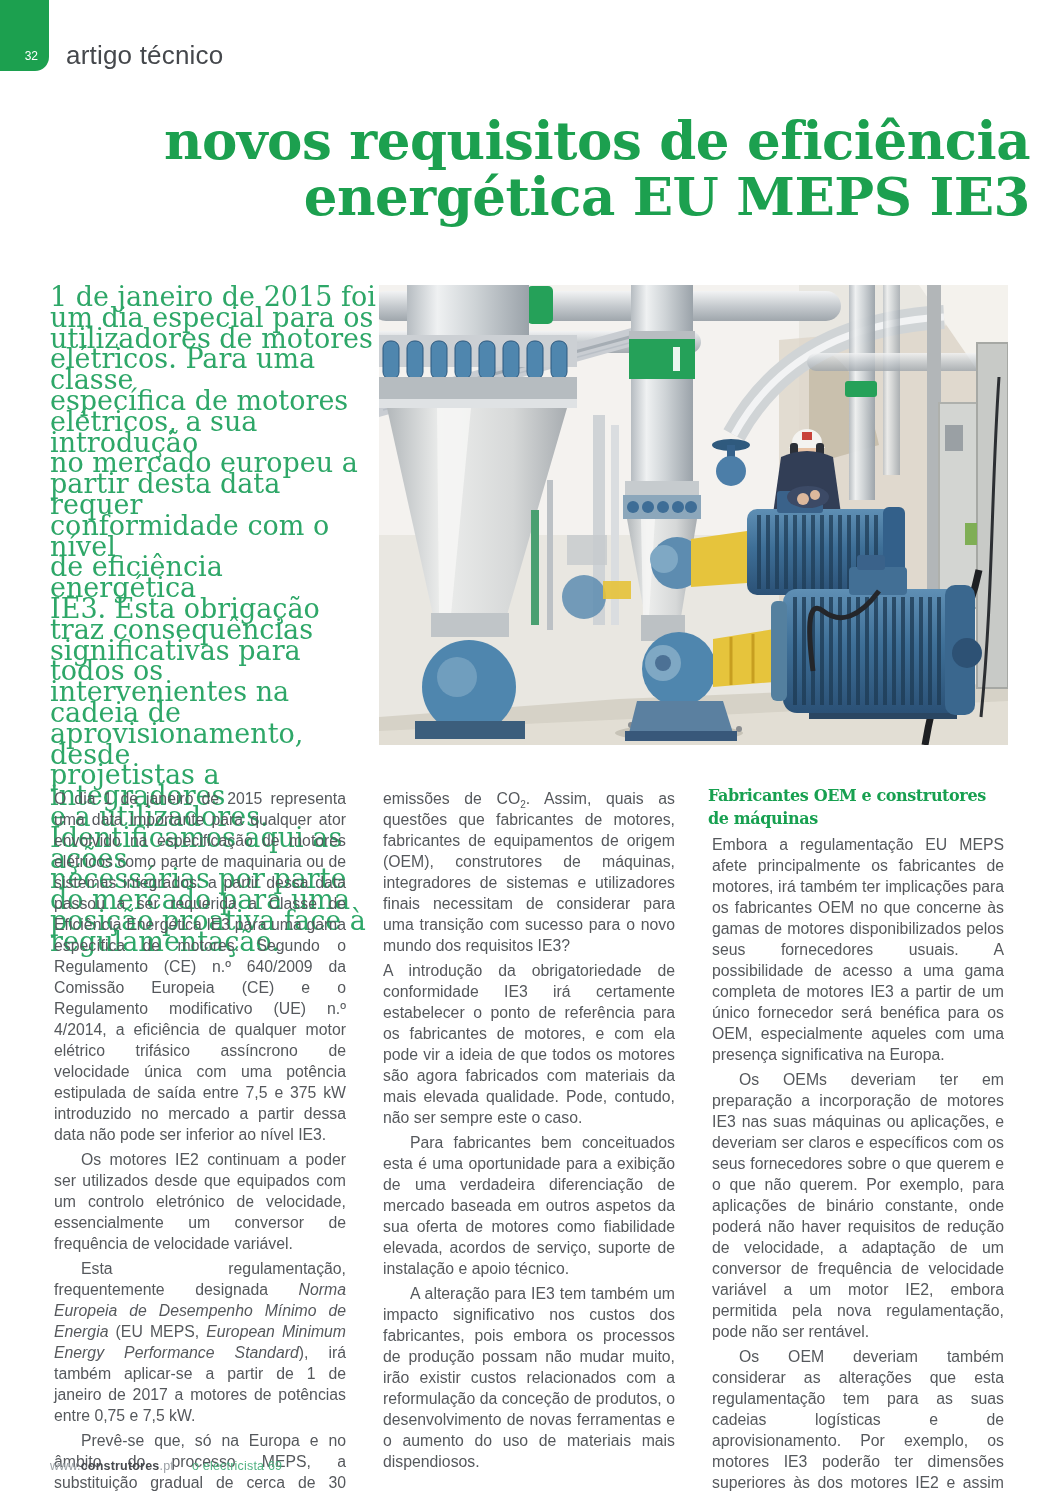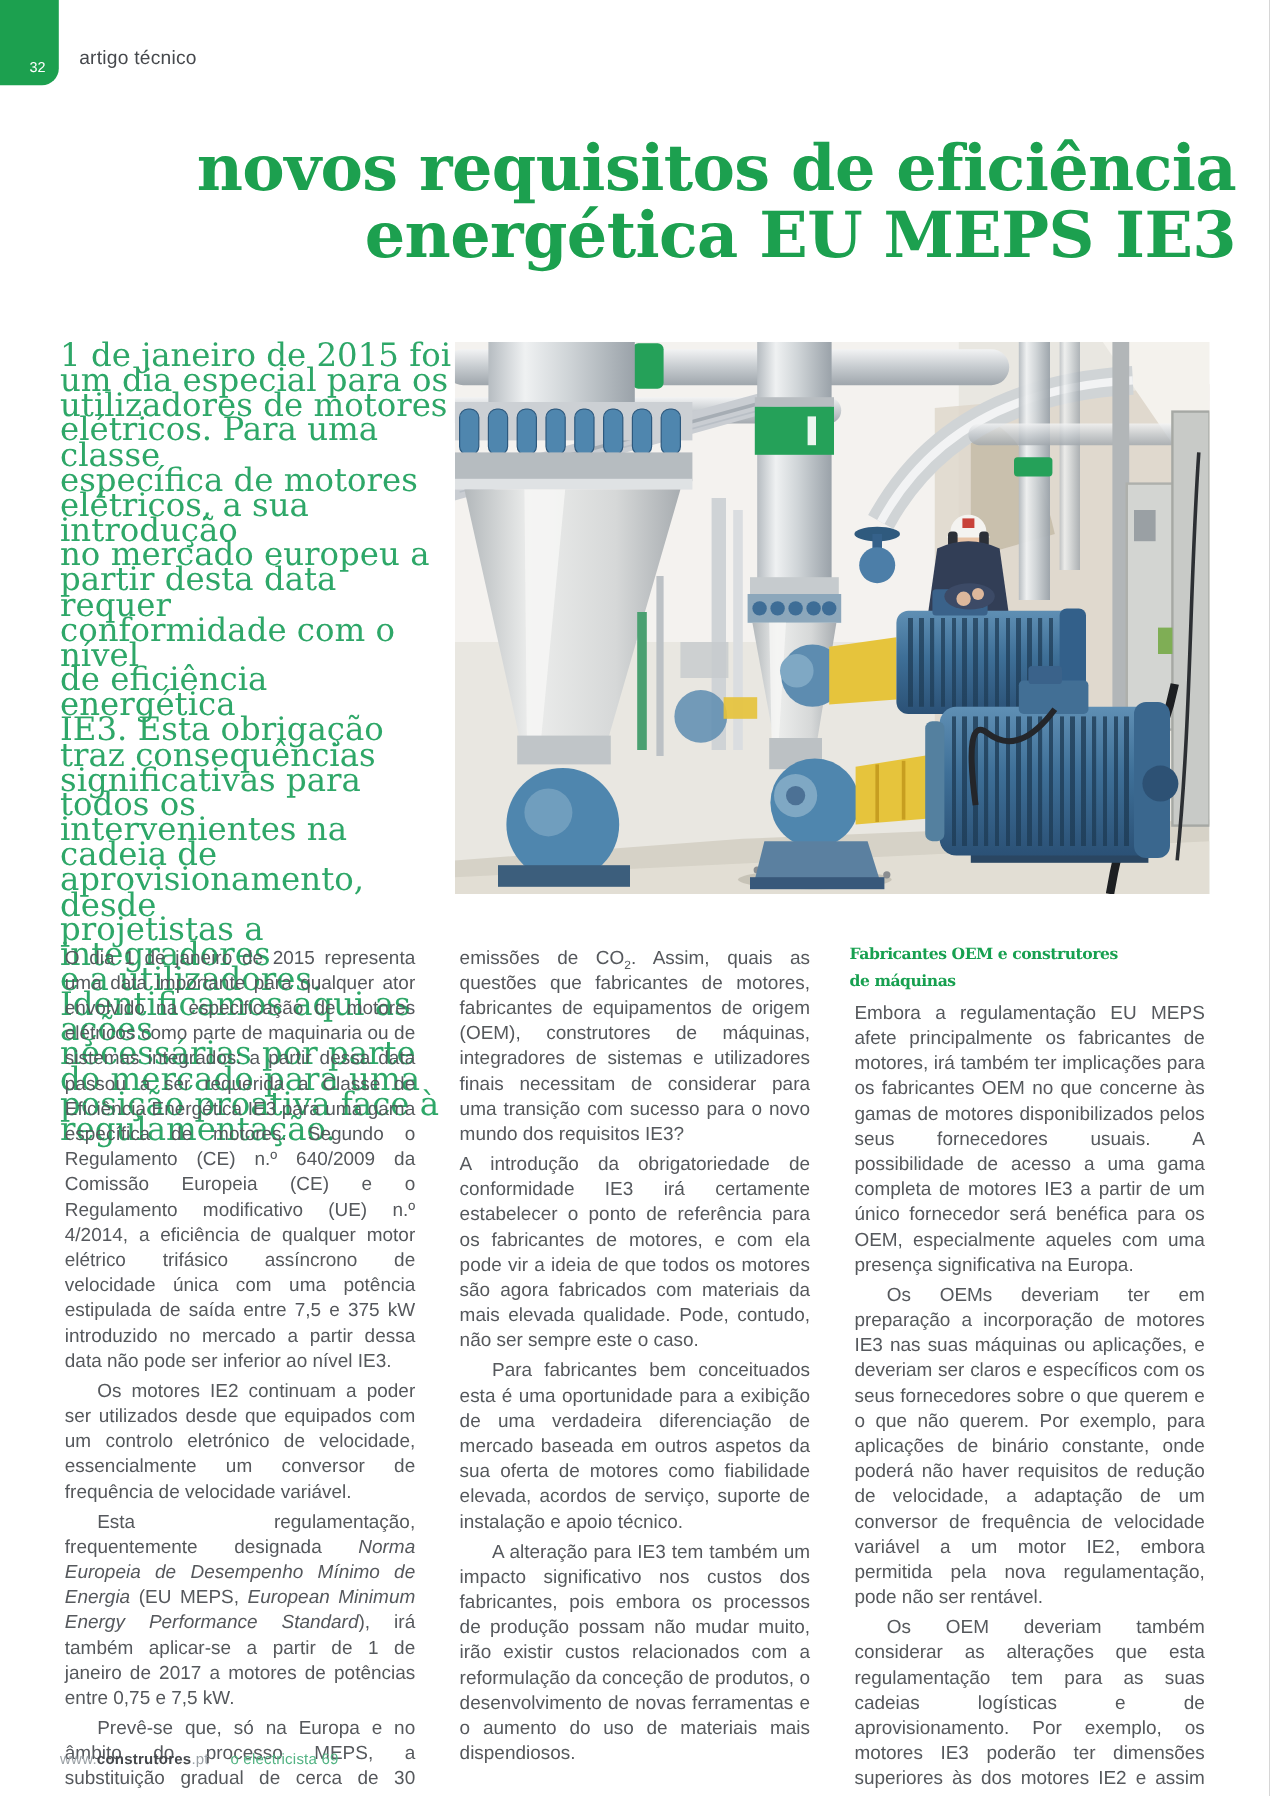--- a/index.html
+++ b/index.html
@@ -13,21 +13,21 @@
   .page-tab{
     position:absolute;left:0;top:0;width:49px;height:71px;
     background:var(--green);border-radius:0 0 14px 0;
   }
   .page-tab .num{
     position:absolute;right:11px;bottom:9px;color:var(--pagenum-color,#fff);
     font-size:12px;line-height:1;
   }
   .section-label{
     position:absolute;left:66px;top:40px;
-    font-size:16px;color:var(--label-text);letter-spacing:.2px;
+    font-size:26px;color:var(--label-text);letter-spacing:.2px;
   }
   
   .title{
     position:absolute;left:50px;top:112px;margin:0;width:980px;
     font-family:"DejaVu Serif","Liberation Serif",serif;
     font-weight:bold;font-size:53px;line-height:56px;
     color:var(--green);letter-spacing:-.5px;text-align:right;
   }
   
   .lead{
@@ -49,21 +49,21 @@
   .col{width:300px;flex:0 0 300px;}
   .body-p{
     margin:4px;font-size:15.8px;line-height:21px;color:var(--body-text);
     text-align:justify;hyphens:auto;-webkit-hyphens:auto;
   }
   .body-p.indent{text-indent:27px;}
   .body-p em{font-style:italic;}
   .body-p sub{font-size:10px;line-height:0;}
   .col-heading{
     margin:0 0 3px 0;font-family:"DejaVu Serif","Liberation Serif",serif;
-    font-weight:bold;font-size:13px;line-height:23px;letter-spacing:-.4px;
+    font-weight:bold;font-size:16px;line-height:23px;letter-spacing:-.4px;
     color:var(--heading-green);white-space:pre-line;
   }
   
   .footer{
     position:absolute;left:50px;top:1459px;font-size:12.5px;letter-spacing:.2px;
   }
   .footer .gray{color:var(--footer-gray);}
   .footer .bold{color:var(--footer-dark);font-weight:bold;}
   .footer .issue{color:var(--footer-green);margin-left:18px;}
   

